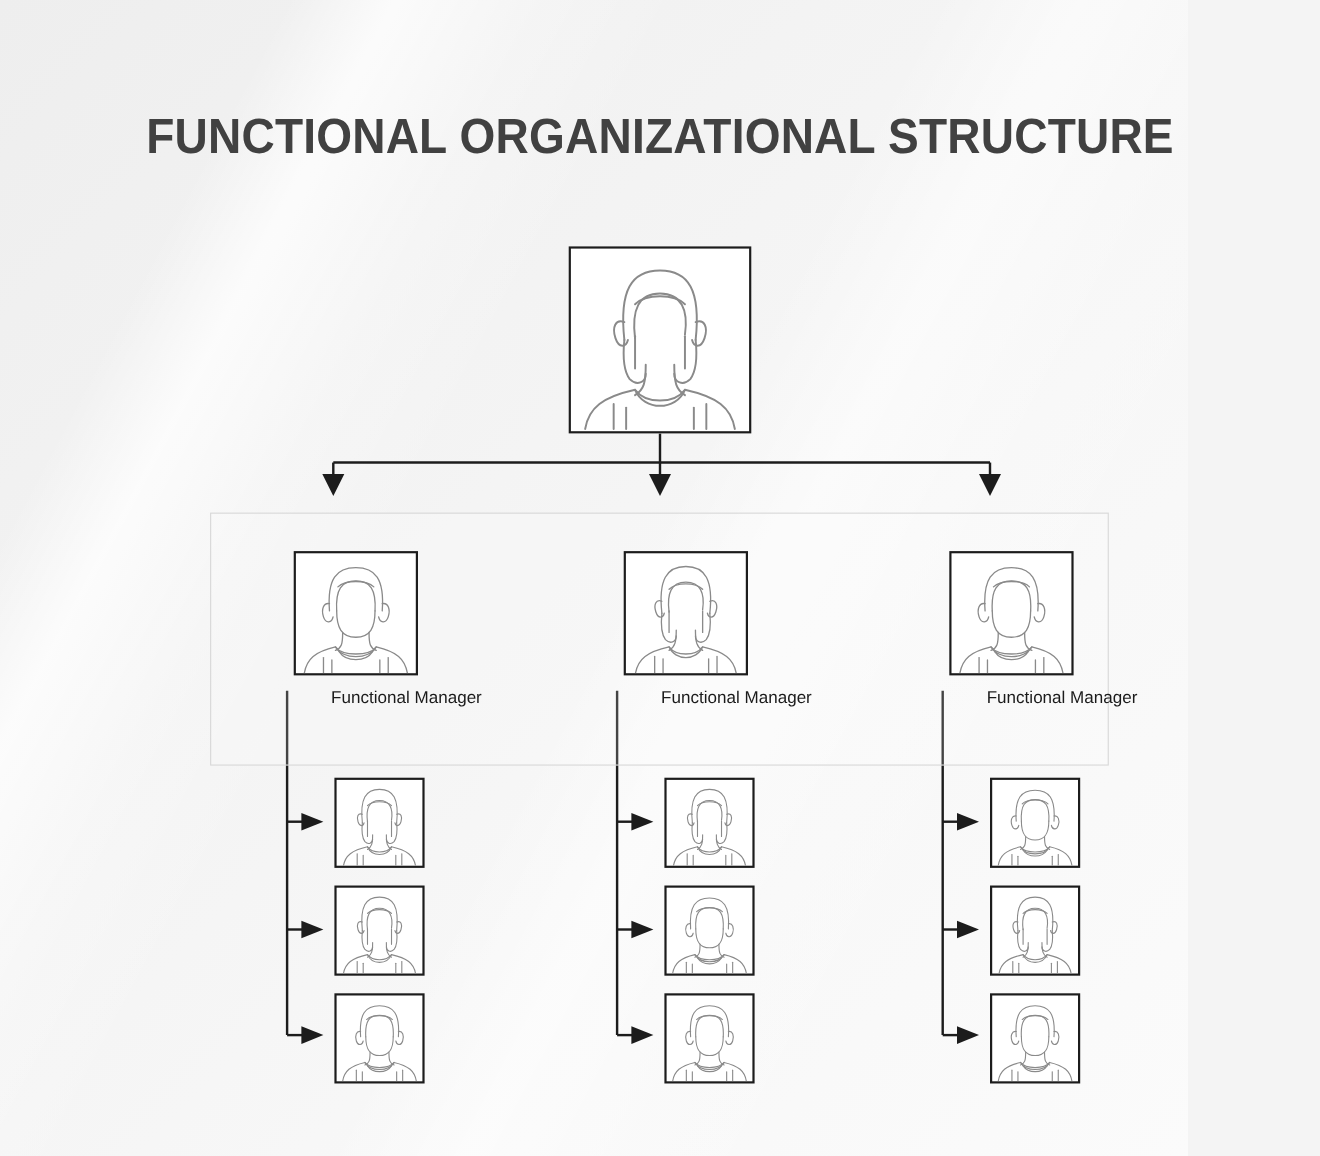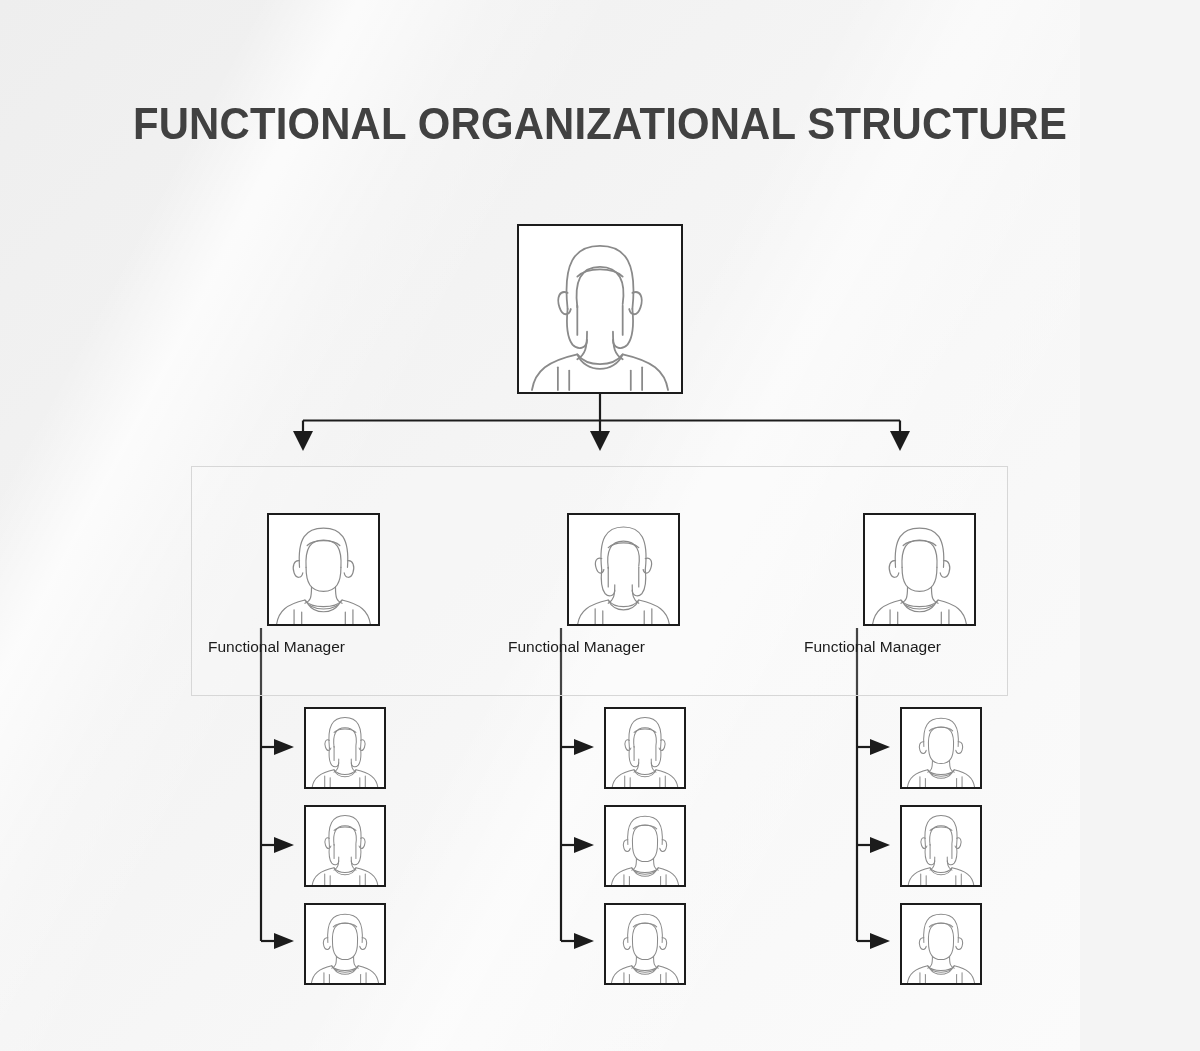--- a/index.html
+++ b/index.html
@@ -78,23 +78,23 @@
     top: 466px;
     width: 817px;
     height: 230px;
     box-sizing: border-box;
     border: 1px solid #d7d7d7;
     background: rgba(255,255,255,0.18);
   }
 
   .manager-cell {
     position: absolute;
-    top: 46px;
+    top: 34px;
     width: 230px;
-    text-align: left;
+    text-align: right;
   }
   .manager-cell .photo-box {
     position: relative;
     left: 0;
     top: 0;
     margin: 0 auto;
     width: 113px;
     height: 113px;
   }
   .manager-label {

